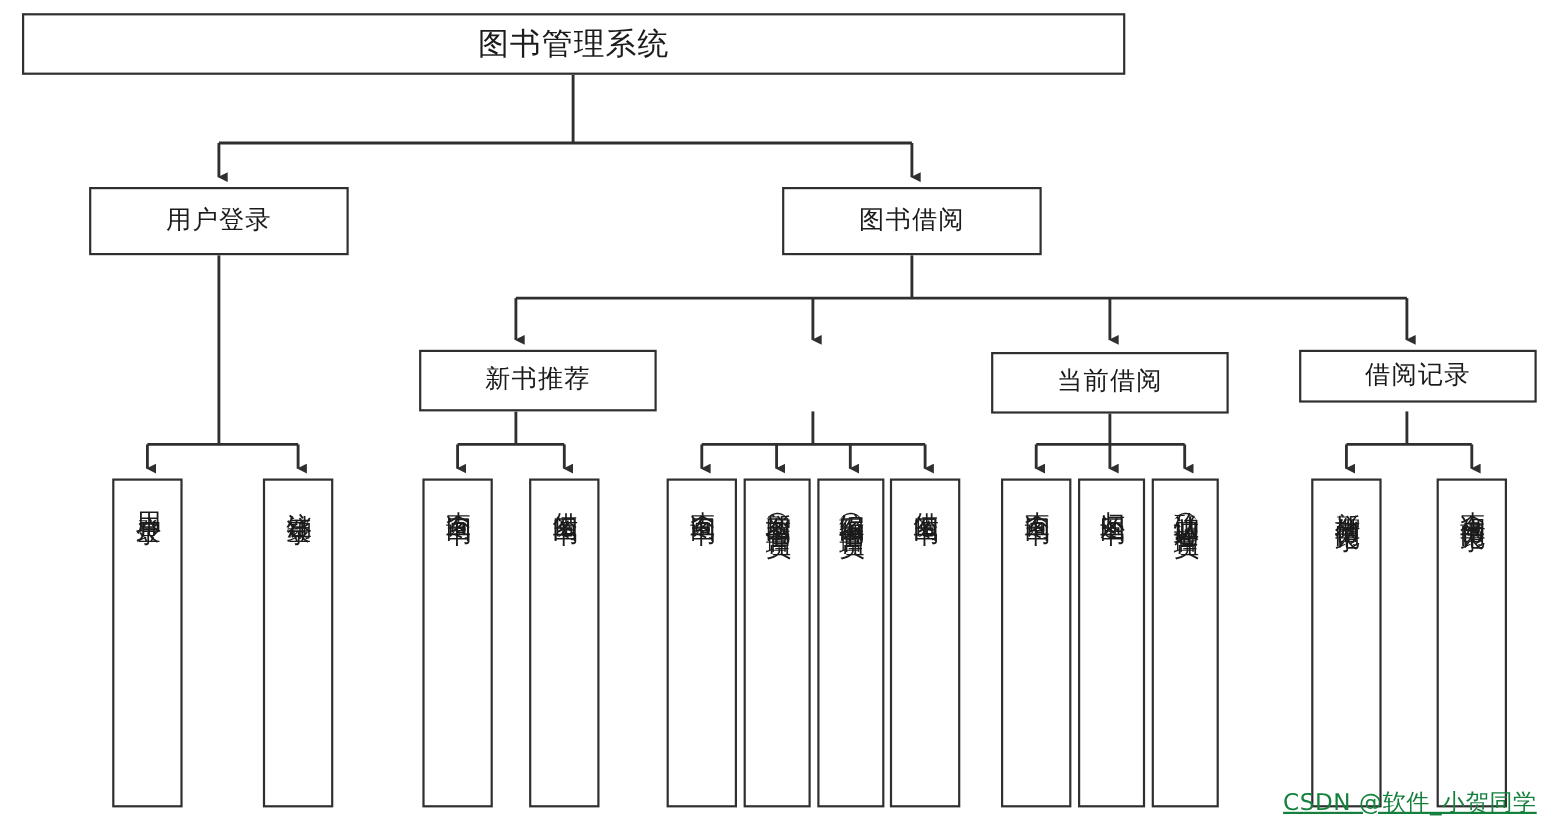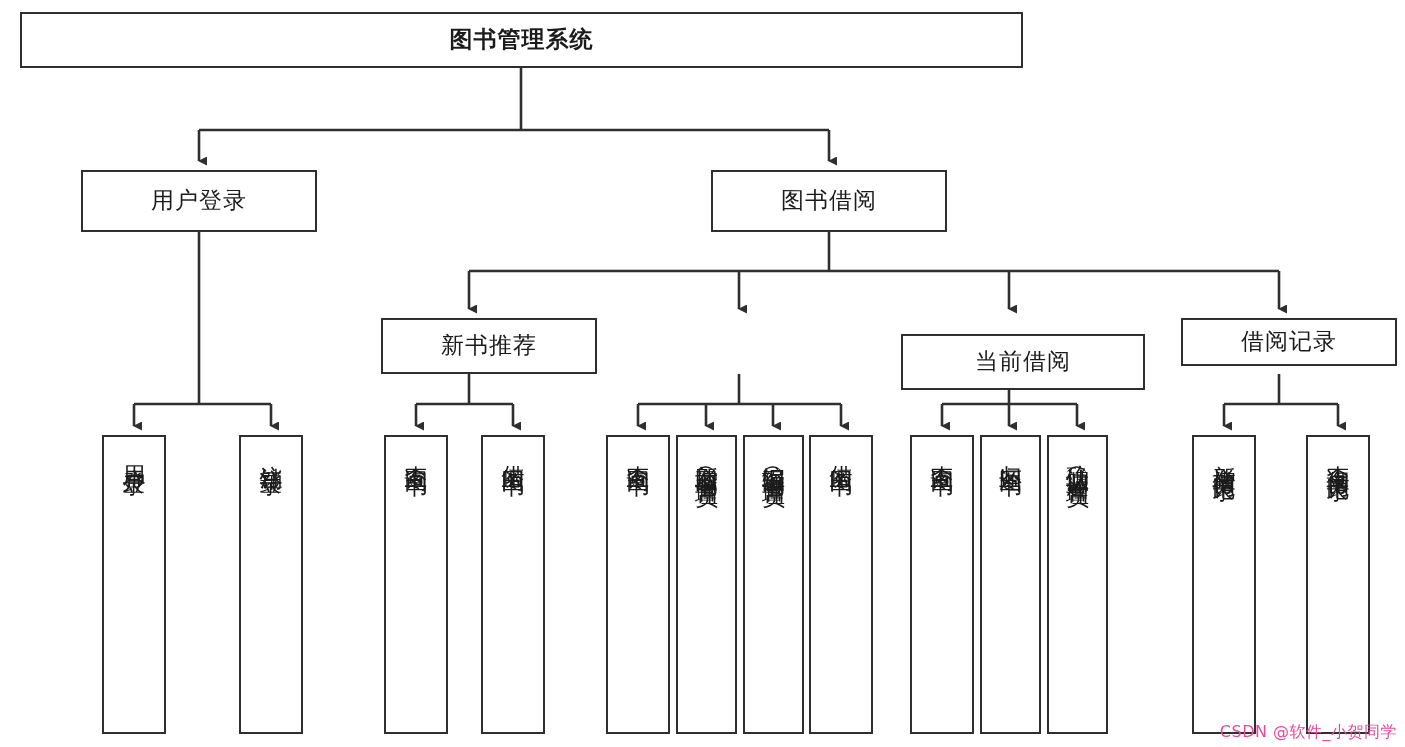--- a/index.html
+++ b/index.html
@@ -31,45 +31,45 @@
     align-items:center;
     justify-content:center;
     color:#1b1b1b;
   }
   .node.horiz{
     font-size:23px;
     letter-spacing:1px;
     line-height:1.1;
   }
   .node.root{
-    font-size:23px;
-    font-weight:bold;
+    font-size:28px;
   }
   .node.leaf{
     align-items:flex-start;
     padding-top:10px;
   }
   .vtext{
     writing-mode:vertical-rl;
     text-orientation:upright;
     font-size:23px;
     line-height:1.18;
     letter-spacing:3px;
     white-space:nowrap;
     text-align:start;
   }
   .watermark{
     position:absolute;
     right:8px;
     bottom:4px;
-    font-size:16px;
-    color:#ec4899;
+    font-size:21px;
+    color:#15803d;
     letter-spacing:0.5px;
     white-space:nowrap;
     font-family:"DejaVu Sans","Liberation Sans",sans-serif;
+    text-decoration:underline;
   }
 </style>
 </head>
 <body>
 
 <div id="canvas">
 
   <svg id="edges" viewBox="0 0 1405 747">
     <defs>
       <marker id="arrow" markerWidth="9" markerHeight="9" refX="4.5" refY="8" orient="auto" markerUnits="userSpaceOnUse">
@@ -122,21 +122,21 @@
 
   <div class="node horiz root" style="left:20px; top:12px; width:1003px; height:56px;">图书管理系统</div>
 
   <div class="node horiz" style="left:81px; top:170px; width:236px; height:62px;">用户登录</div>
 
   <div class="node horiz" style="left:711px; top:170px; width:236px; height:62px;">图书借阅</div>
 
   <div class="node horiz" style="left:381px; top:318px; width:216px; height:56px;">新书推荐</div>
 
 
-  <div class="node horiz" style="left:901px; top:334px; width:244px; height:56px;">当前借阅</div>
+  <div class="node horiz" style="left:901px; top:320px; width:216px; height:56px;">当前借阅</div>
 
   <div class="node horiz" style="left:1171px; top:318px; width:216px; height:48px;margin-left:10px;">借阅记录</div>
 
   <div class="node leaf" style="left:102px; top:435px; width:64px; height:299px;">
     <span class="vtext">用户登录</span>
   </div>
 
   <div class="node leaf" style="left:239px; top:435px; width:64px; height:299px;">
     <span class="vtext">注销登录</span>
   </div>

